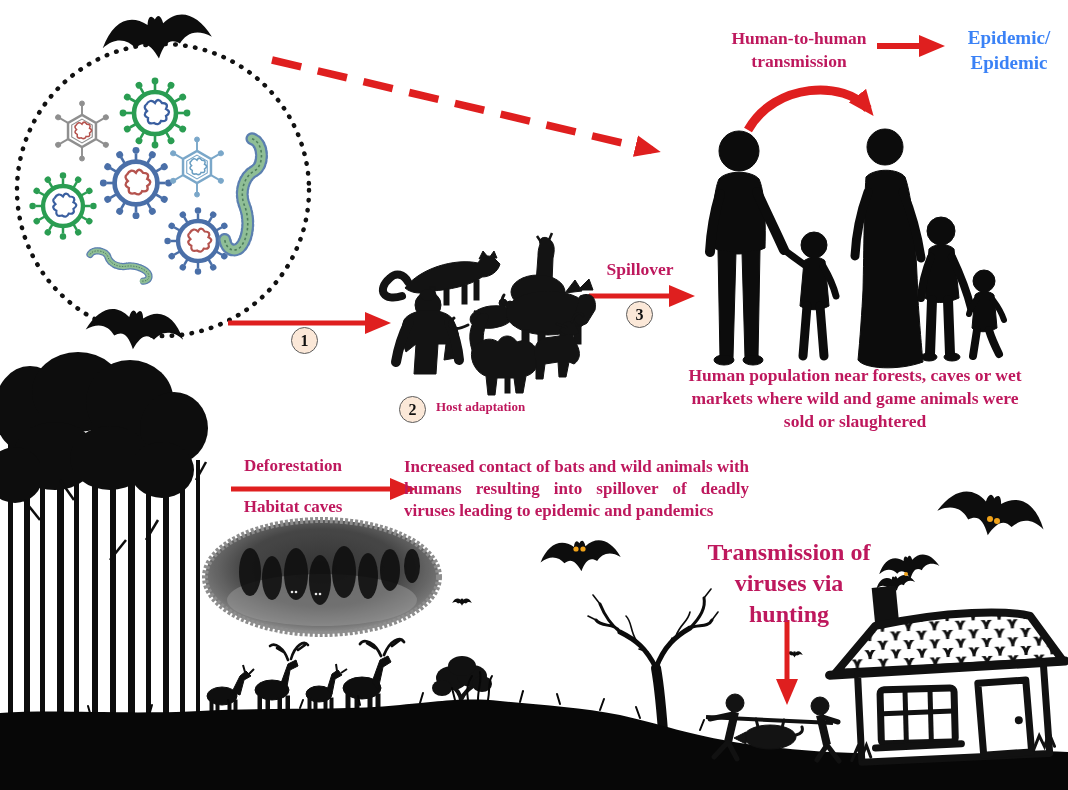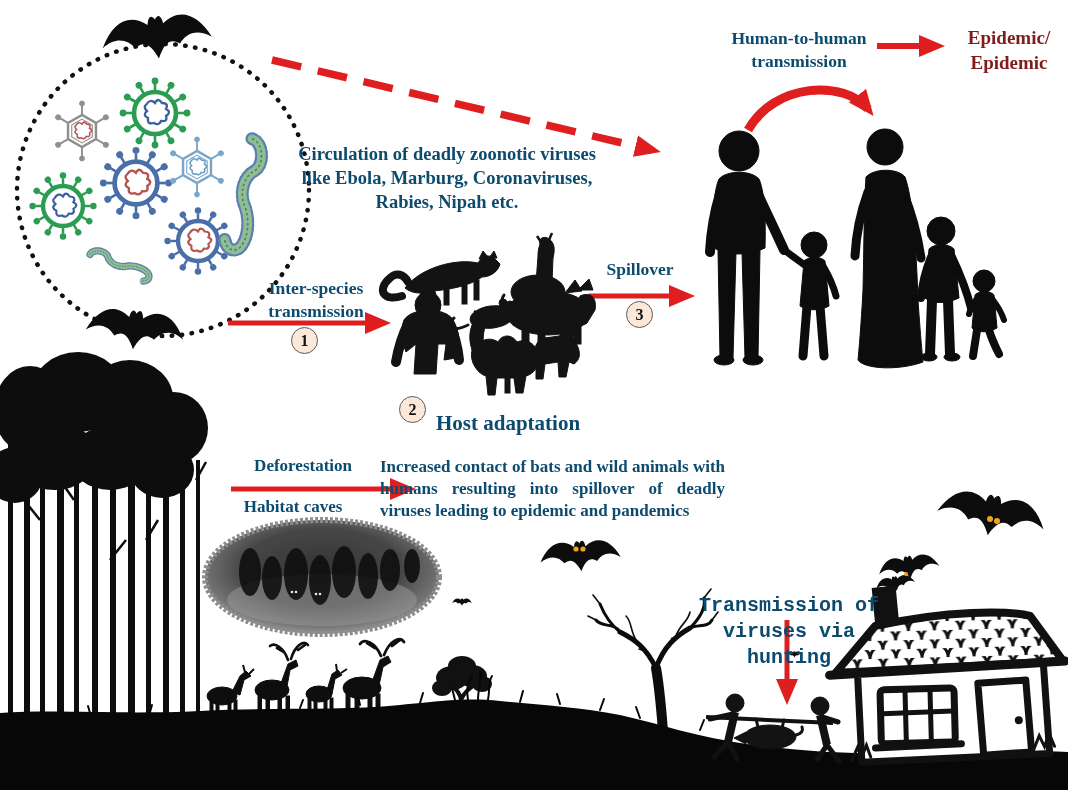--- a/index.html
+++ b/index.html
@@ -1,22 +1,22 @@
 <!DOCTYPE html>
 <html><head>
 <meta charset="utf-8">
 <style>
   html,body{margin:0;padding:0;background:#fff;}
   .stage{position:relative;width:1068px;height:790px;background:#ffffff;overflow:hidden;
          font-family:"Liberation Serif",serif;}
   .art{position:absolute;left:0;top:0;width:1068px;height:790px;}
-  .t{position:absolute;font-weight:bold;color:#0c4a6e;line-height:1.3;}
+  .t{position:absolute;font-weight:bold;color:#be185d;line-height:1.3;}
   .center{text-align:center;}
-  .just{text-align:justify;}
-  .red{color:#7f1d1d;}
+  .just{text-align:justify;margin-left:24px;}
+  .red{color:#3b82f6;}
   .badge{position:absolute;width:27px;height:27px;border-radius:50%;background:#fbe8d8;
          border:1.5px solid #5c5c5c;display:flex;align-items:center;justify-content:center;
          font-weight:bold;font-size:16px;color:#111;box-sizing:border-box;}
 </style>
 </head>
 <body>
 
 <div class="stage">
 
 <svg class="art" viewBox="0 0 1068 790" xmlns="http://www.w3.org/2000/svg">
@@ -401,39 +401,38 @@
     <line x1="905" y1="690" x2="905" y2="740" stroke="#111" stroke-width="5"></line>
     <line x1="930" y1="690" x2="930" y2="740" stroke="#111" stroke-width="5"></line>
     <line x1="882" y1="712" x2="952" y2="711" stroke="#111" stroke-width="5"></line>
     <line x1="874" y1="746" x2="960" y2="744" stroke="#111" stroke-width="7" stroke-linecap="round"></line>
     <path d="M978,684 L1026,682 L1030,754 L982,756 Z" fill="#fff" stroke="#111" stroke-width="7" stroke-linejoin="round"></path>
     <circle cx="1018" cy="722" r="4" fill="#111"></circle>
     <path d="M850,758 l6,-13 4,10 5,-12 4,12 M1032,752 l6,-14 5,11 5,-13 5,13" stroke="#111" stroke-width="3" fill="none" stroke-linecap="round"></path>
   </g>
 </svg>
 
-<div class="t center" style="left:292px;top:142px;width:310px;font-size:18.5px;">Circulation of deadly zoonotic viruses like Ebola, Marburg, Coronaviruses, Rabies, Nipah etc.</div>
 
 <div class="t center" style="left:718px;top:27px;width:162px;font-size:17.5px;">Human-to-human transmission</div>
 
 <div class="t center red" style="left:950px;top:26px;width:118px;font-size:19px;">
   <div>Epidemic/</div>
   <div>Epidemic</div>
 </div>
 
-<div class="t center" style="left:240px;top:277px;width:152px;font-size:17.5px;">Inter-species transmission</div>
 <div class="badge" style="left:291px;top:327px;">1</div>
 
 <div class="t center" style="left:588px;top:258px;width:104px;font-size:17.5px;text-align:center;">Spillover</div>
 <div class="badge" style="left:626px;top:301px;">3</div>
 
 <div class="badge" style="left:399px;top:396px;">2</div>
-<div class="t" style="left:436px;top:399px;font-size:21px;margin-top:11px;">Host adaptation</div>
-
-
-<div class="t center" style="left:234px;top:455px;width:118px;font-size:17px;text-align:right;">Deforestation</div>
+<div class="t" style="left:436px;top:399px;font-size:13px;">Host adaptation</div>
+
+<div class="t center" style="left:680px;top:364px;width:350px;font-size:17.5px;">Human population near forests, caves or wet markets where wild and game animals were sold or slaughtered</div>
+
+<div class="t center" style="left:234px;top:455px;width:118px;font-size:17px;">Deforestation</div>
 <div class="t center" style="left:234px;top:496px;width:118px;font-size:17px;">Habitat caves</div>
 
 <div class="t just" style="left:380px;top:456px;width:345px;font-size:17px;">Increased contact of bats and wild animals with humans resulting into spillover of deadly viruses leading to epidemic and pandemics</div>
 
-<div class="t center" style="left:694px;top:593px;width:190px;font-size:20px;font-family:Liberation Mono, monospace;">Transmission of viruses via hunting</div>
+<div class="t center" style="left:694px;top:537px;width:190px;font-size:24px;">Transmission of viruses via hunting</div>
 
 </div>
 
 </body></html>

